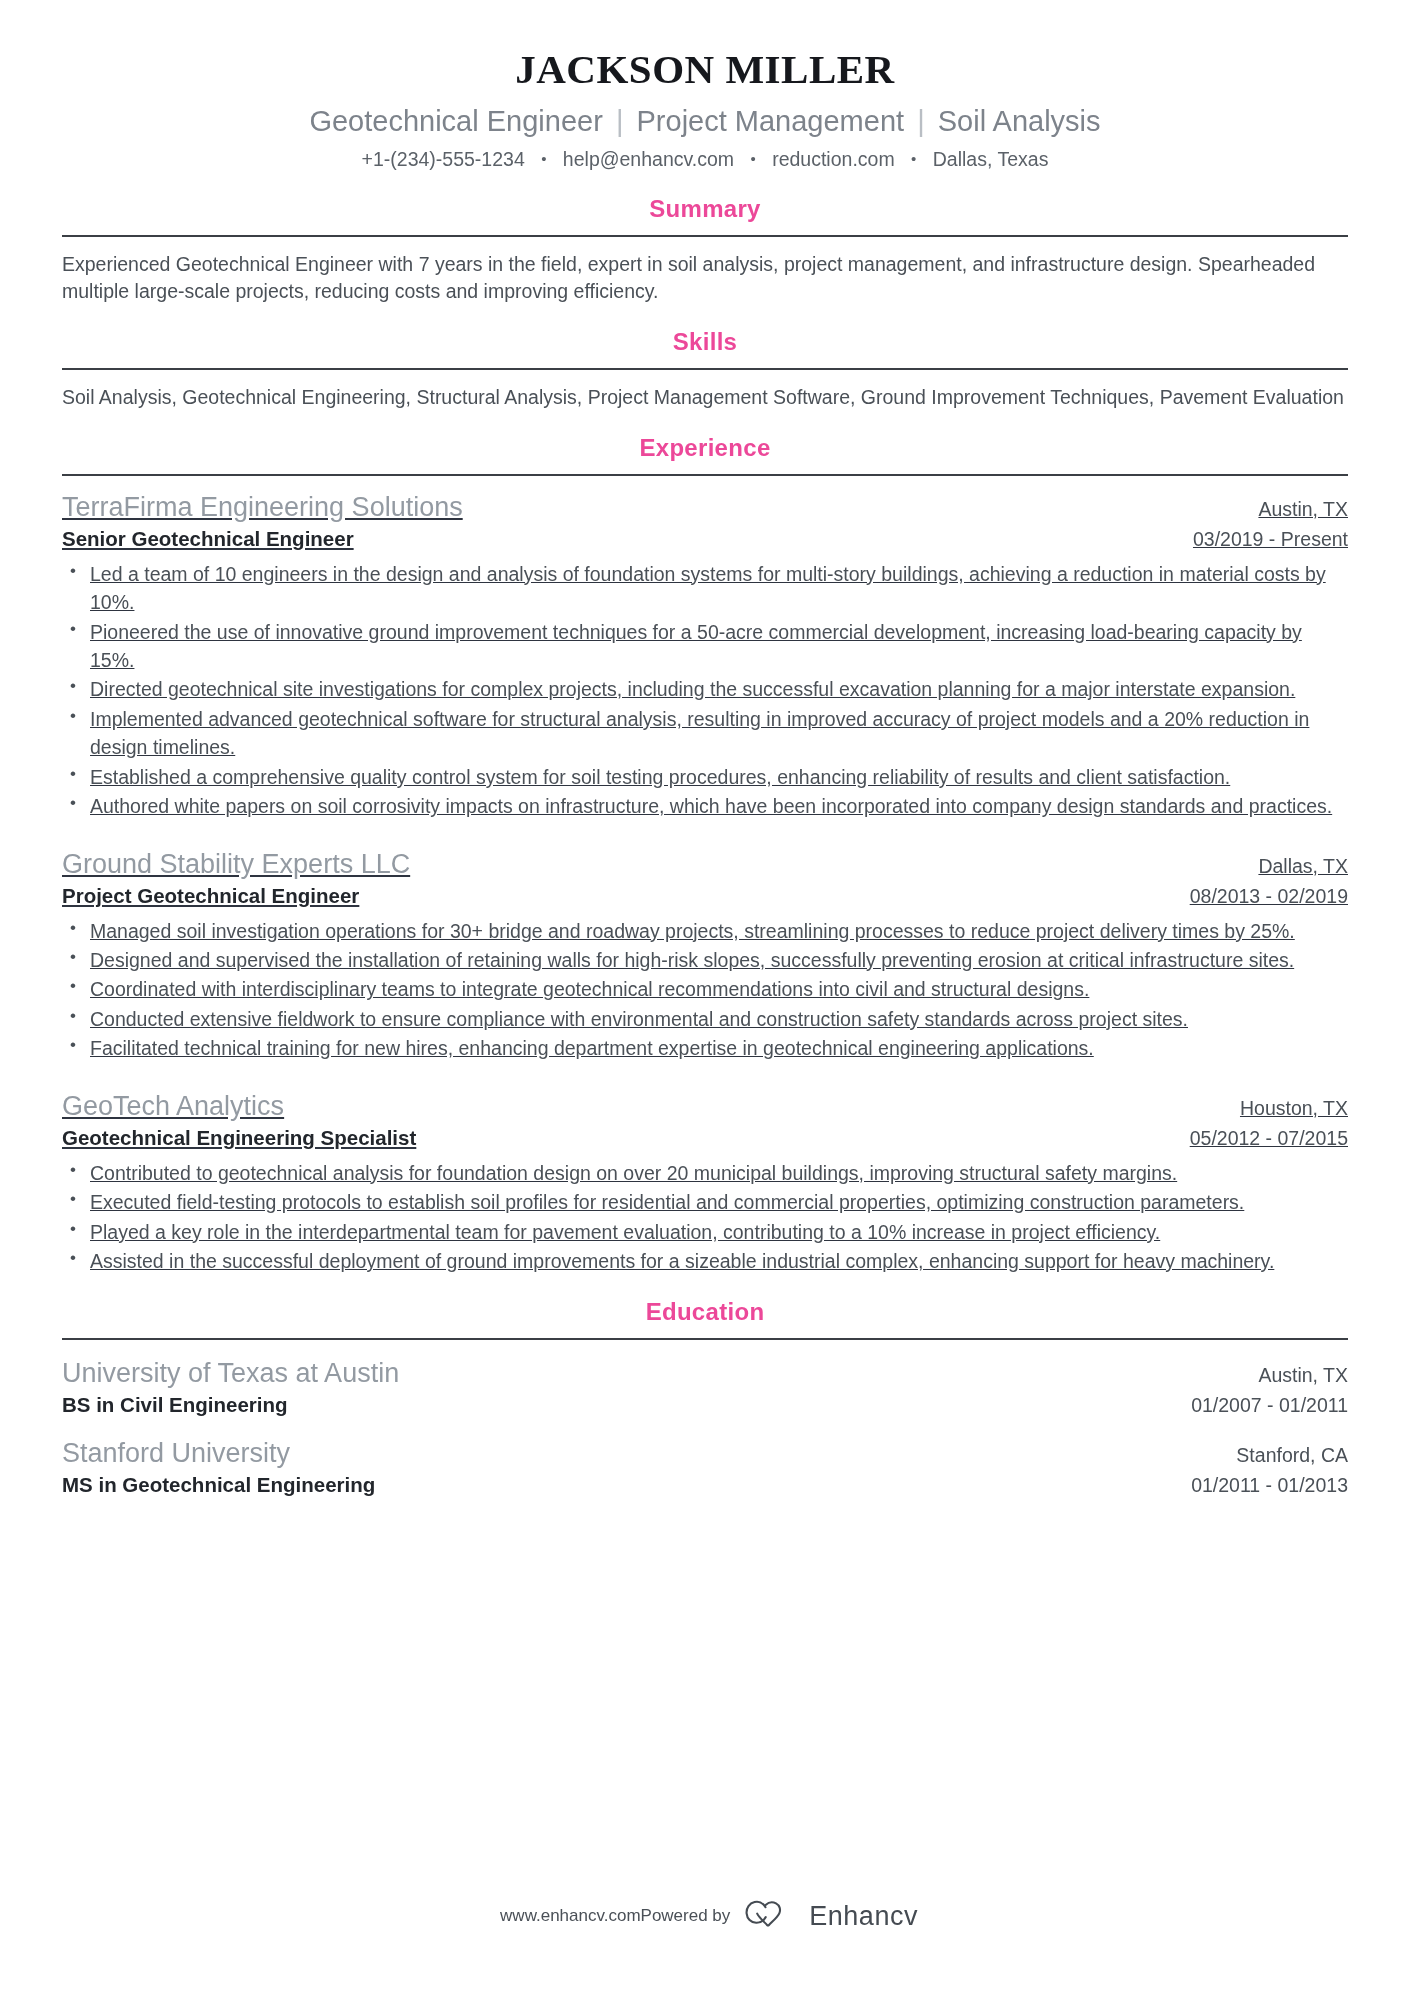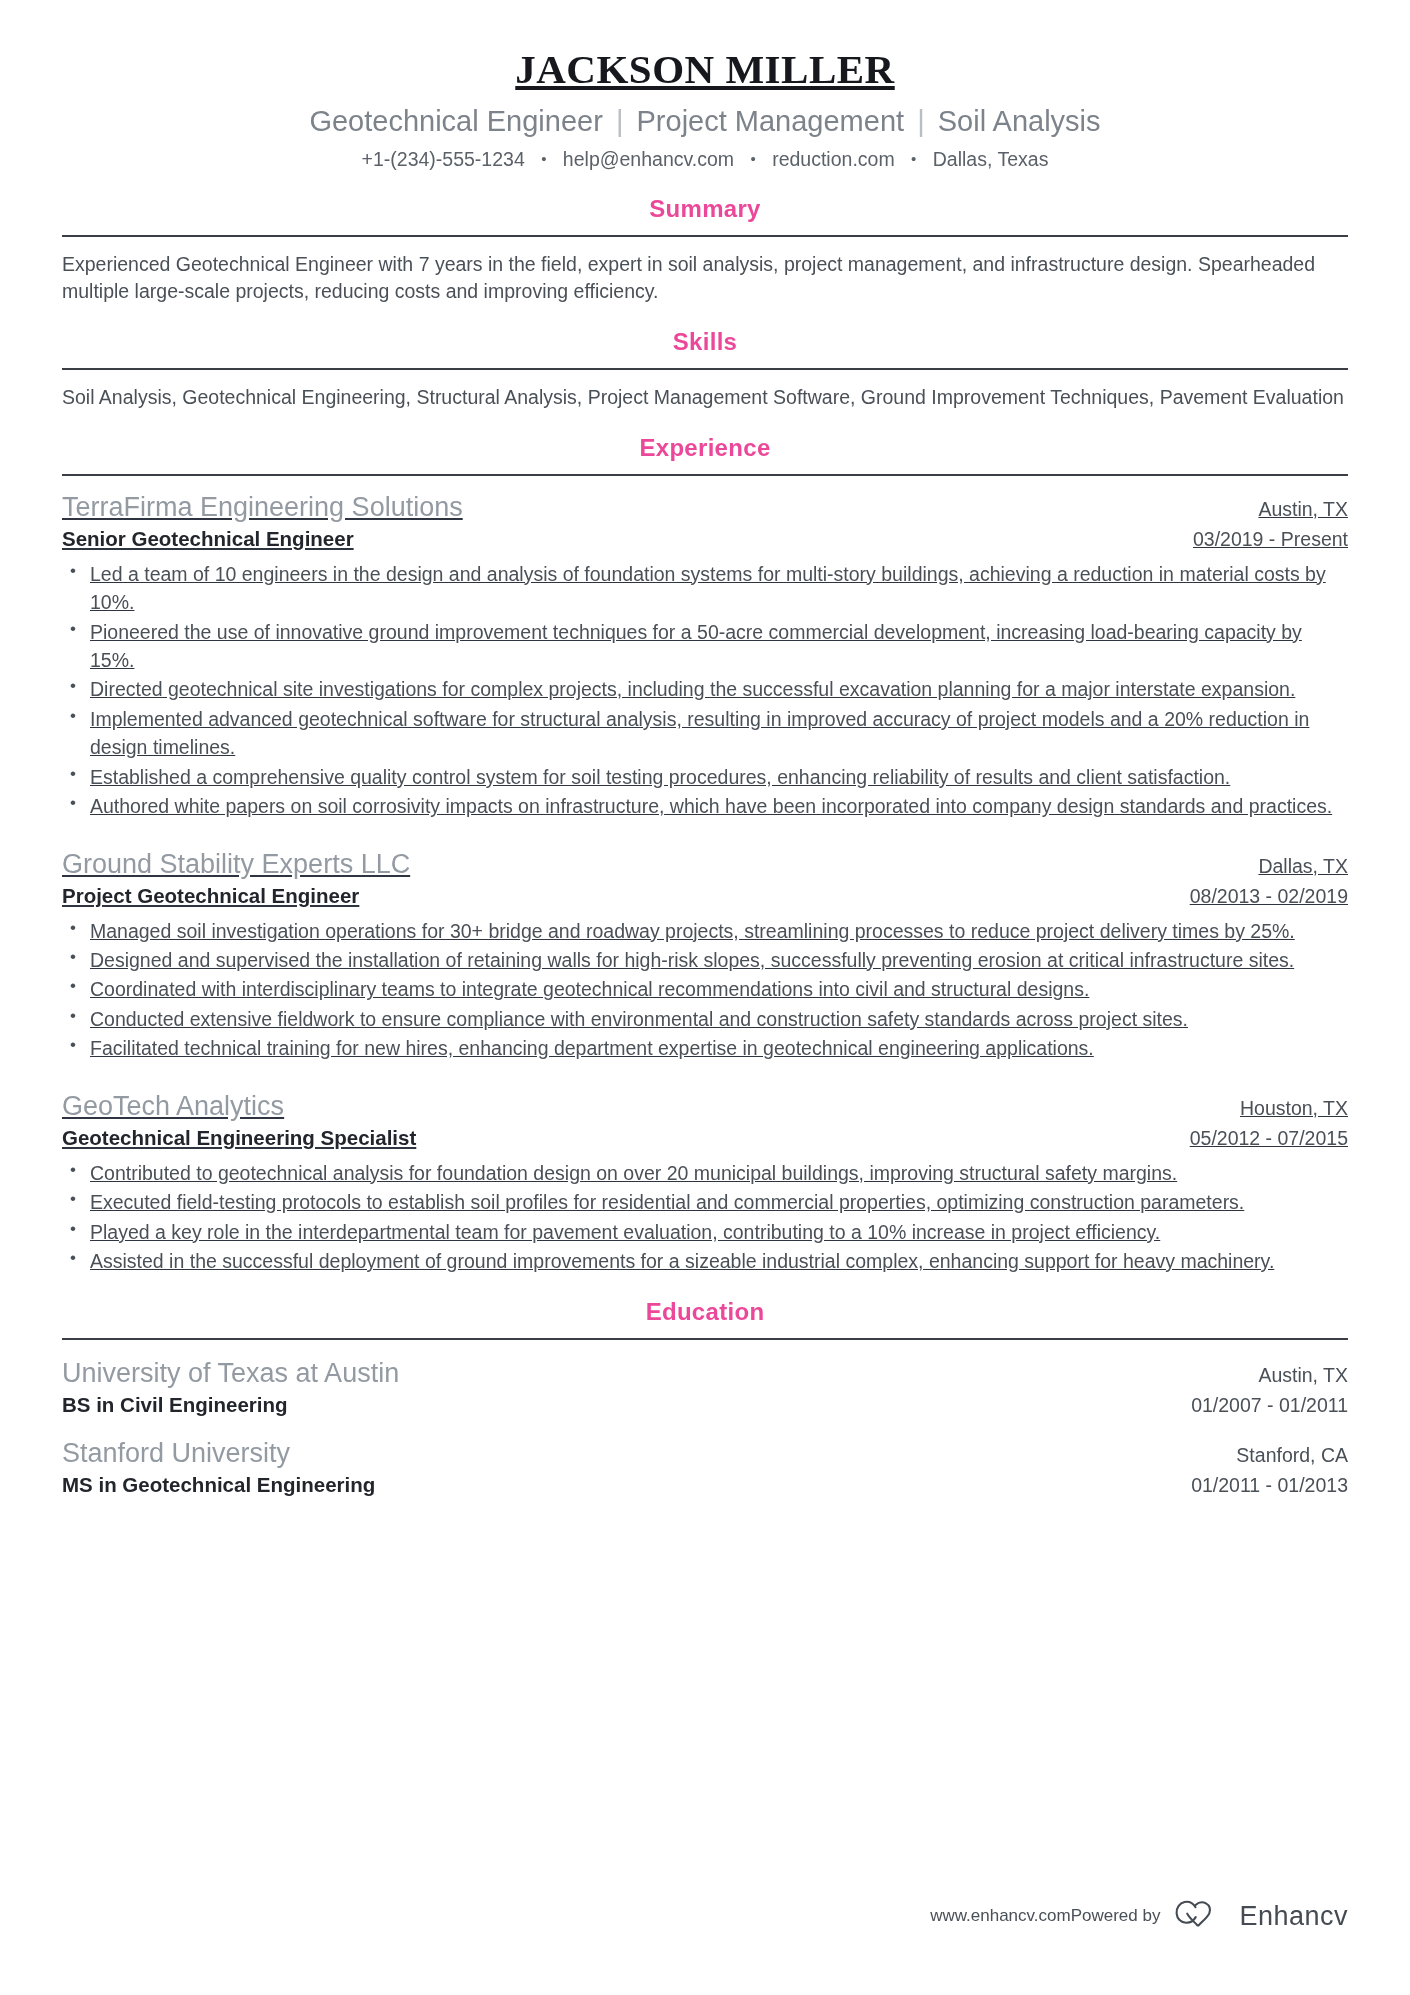--- a/index.html
+++ b/index.html
@@ -26,21 +26,20 @@
   
   .header { text-align: center; }
   .full-name {
     font-family: "Liberation Serif", serif;
     font-weight: bold;
     font-size: 41px;
     letter-spacing: 0.5px;
     color: #16181d;
     line-height: 1.15;
     margin: 0 0 10px 0;
-    text-decoration: underline;
   }
   .headline {
     font-size: 29px;
     font-weight: 400;
     color: #7d838b;
     line-height: 1.25;
     margin: 0 0 8px 0;
     white-space: nowrap;
   }
   .headline .sep {
@@ -145,21 +144,21 @@
   .edu-entry .role { font-weight: 700; }
 
   
   .footer {
     position: absolute;
     left: 70px;
     right: 62px;
     bottom: 62px;
     display: flex;
     align-items: center;
-    justify-content: flex-end;
+    justify-content: center;
   }
   .footer-url {
     font-size: 17px;
     color: #4a5057;
   }
   .footer-right {
     display: flex;
     align-items: center;
     gap: 14px;
   }

